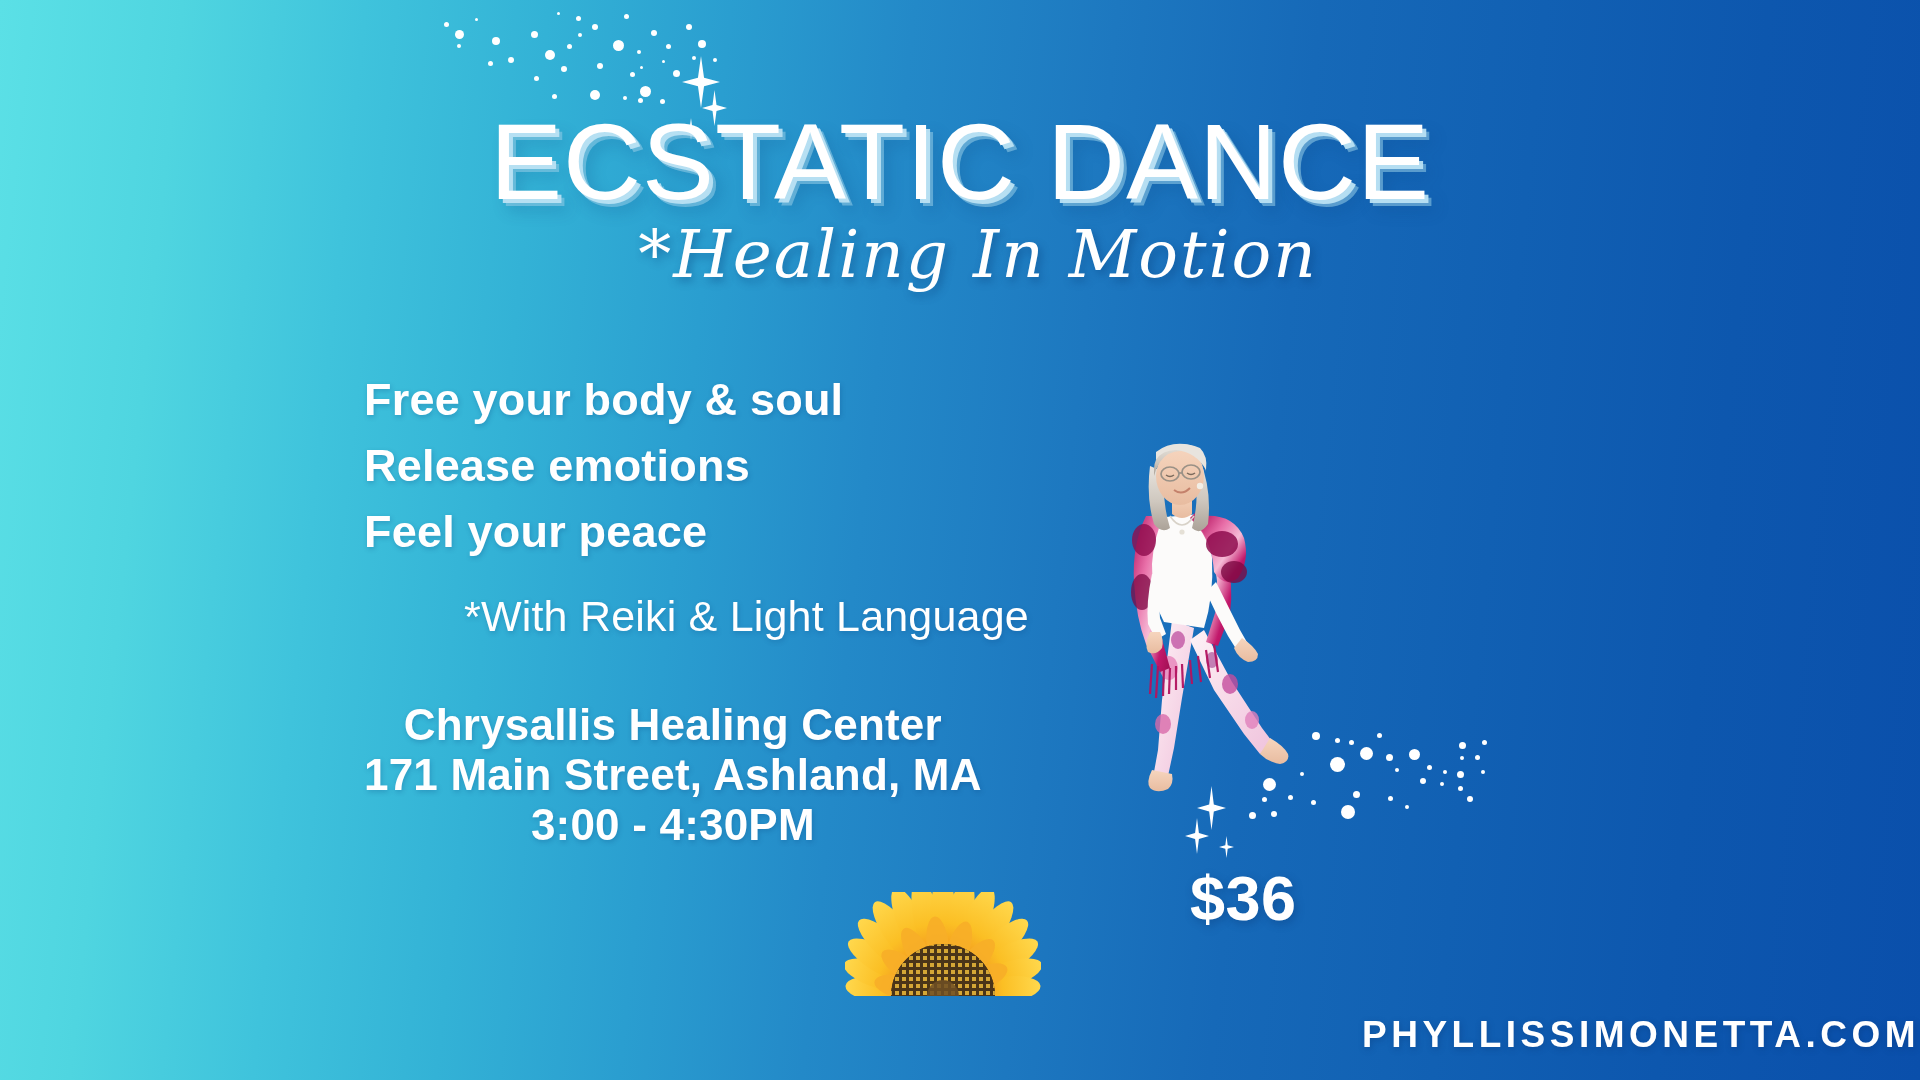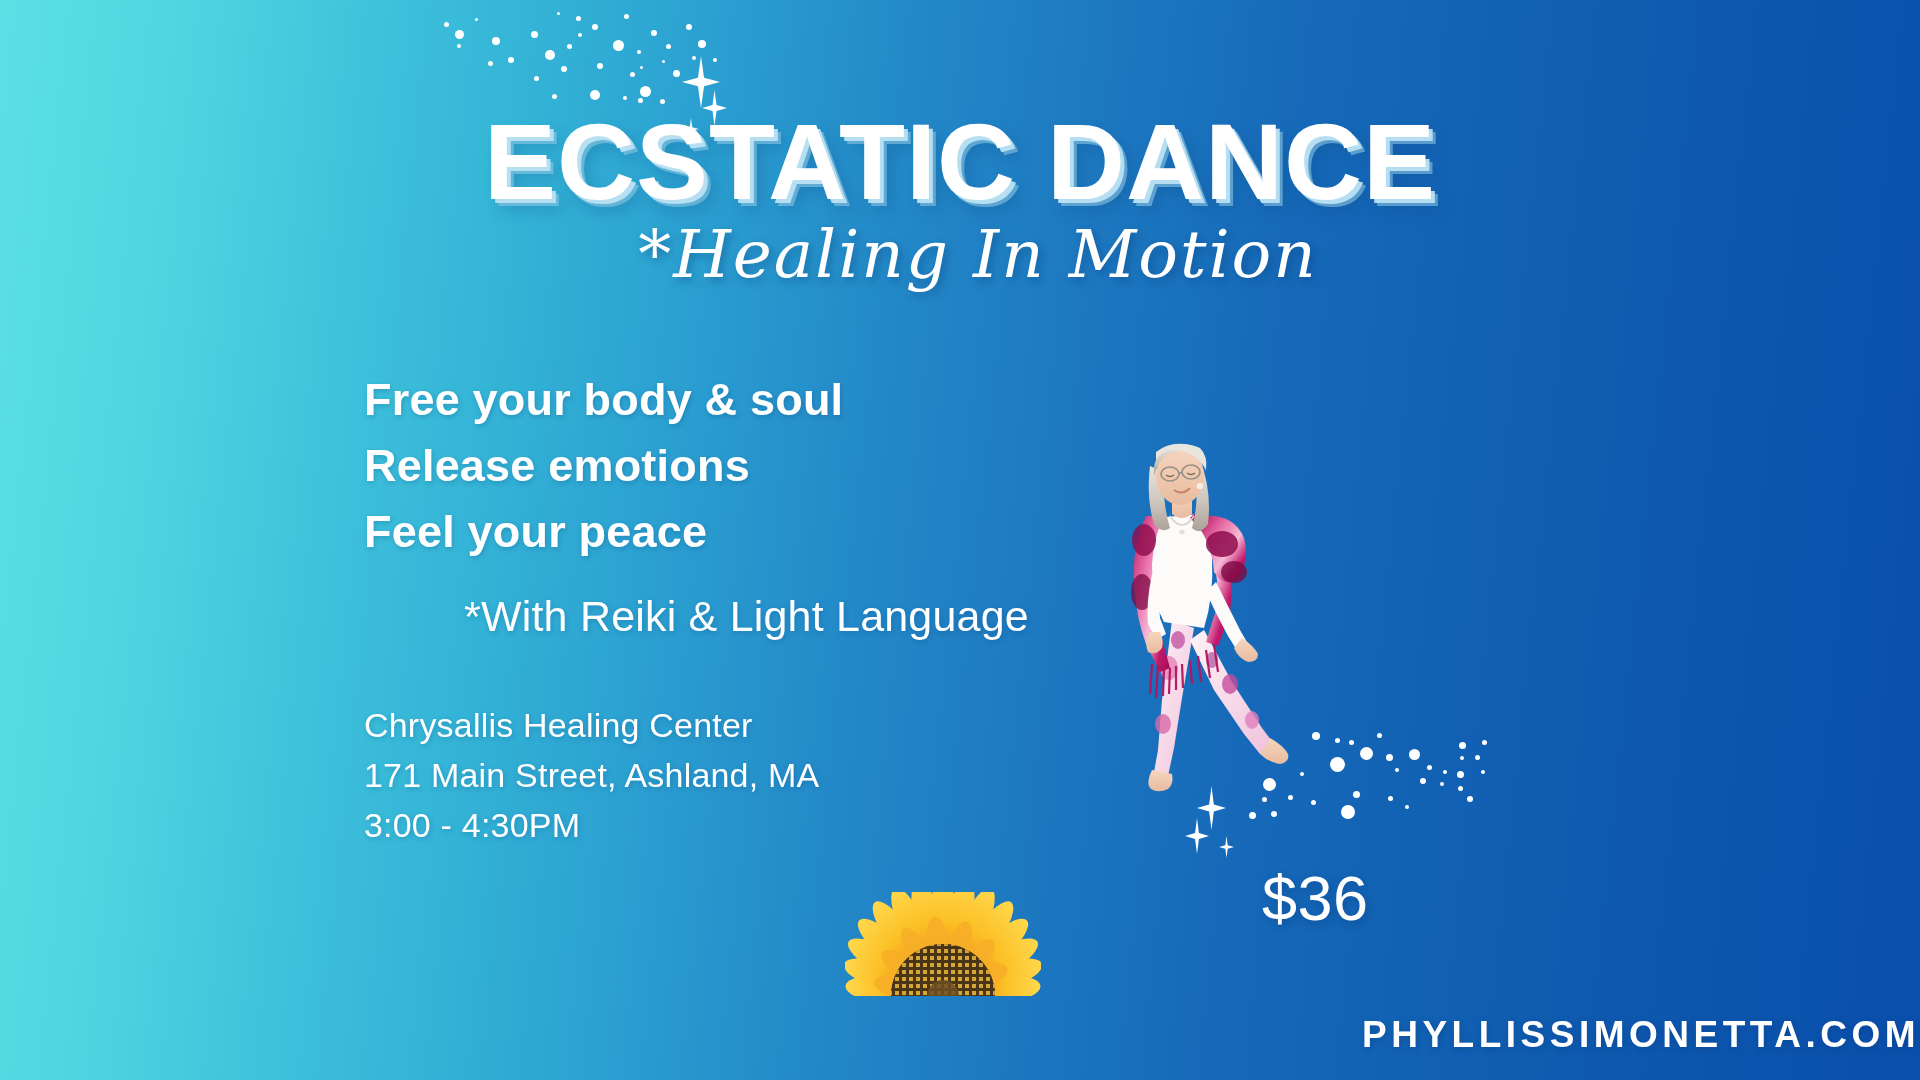--- a/index.html
+++ b/index.html
@@ -47,21 +47,21 @@
 
   
   .title-wrap {
     position:absolute;
     top:108px; left:0; right:0;
     text-align:center;
   }
   .title {
     display:inline-block;
     font-family:"Liberation Sans", sans-serif;
-    font-weight:700;
+    font-weight:400;
     font-size:108px;
     line-height:1.0;
     letter-spacing:1px;
     color:#ffffff;
     text-shadow:
       4px 4px 0 rgba(186,226,243,0.95),
       7px 7px 0 rgba(150,205,232,0.55),
       10px 11px 16px rgba(10,70,130,0.28);
   }
 
@@ -123,35 +123,36 @@
     text-shadow:1px 2px 5px rgba(8,60,120,0.25);
     white-space:nowrap;
   }
 
   
   .venue {
     position:absolute;
     top:700px; left:364px;
   }
   .venue-line {
-    font-size:34px;
-    font-weight:normal;
+    font-size:44px;
+    font-weight:bold;
     color:#ffffff;
     line-height:50px;
     letter-spacing:0.2px;
     text-shadow:1px 2px 5px rgba(8,60,120,0.25);
     white-space:nowrap;
+    text-align:center;
   }
 
   
   .price {
     position:absolute;
-    top:862px; left:1262px;
+    top:862px; left:1190px;
     font-size:63px;
-    font-weight:normal;
+    font-weight:bold;
     color:#ffffff;
     letter-spacing:0.5px;
     text-shadow:2px 3px 8px rgba(8,50,110,0.35);
   }
 
   
   .website {
     position:absolute;
     bottom:24px; left:0; right:0;
     text-align:right;

